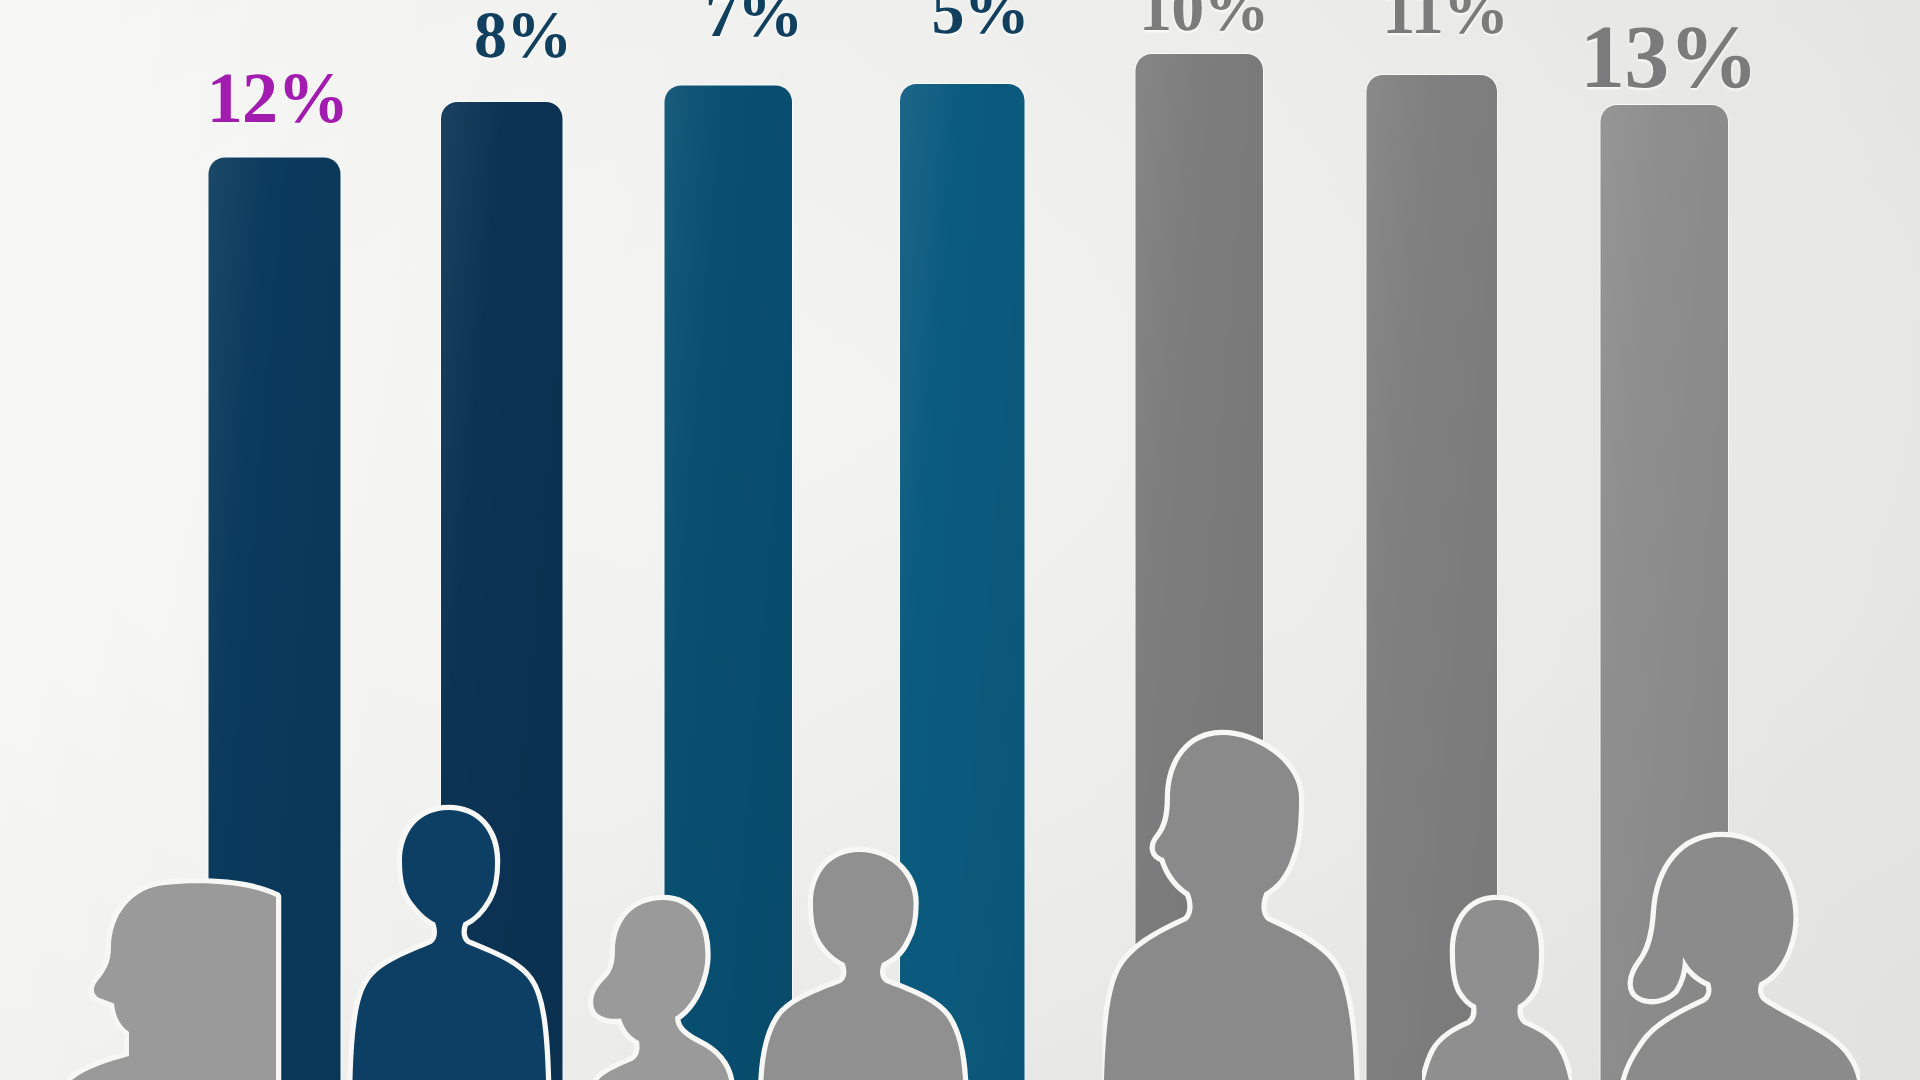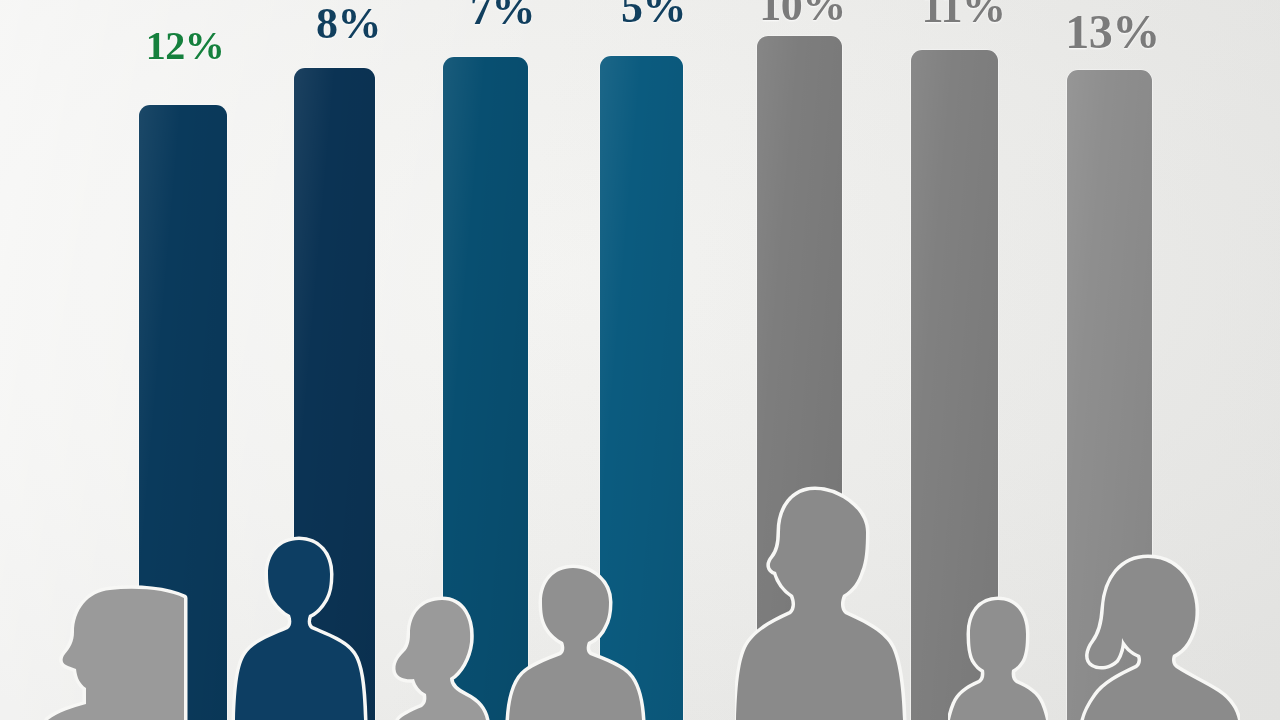--- a/index.html
+++ b/index.html
@@ -143,22 +143,22 @@
                C40 118 50 116 56 110 C60 104 62 96 62 88 C66 96 72 102 80 105
                C82 110 81 115 77 118 C60 126 44 134 36 146 C29 156 26 162 24 170
                L178 170 C176 160 170 150 158 142 C146 134 128 126 116 118
                C112 115 111 110 113 105 C124 100 132 88 135 70
                C139 44 124 8 88 8 Z"></path>
     </svg>
 
   </div>
 
   <div class="labels-layer">
-    <div class="bar-label" style="left: 121px; top: 26px; width: 128px; font-size: 40px; color: #15803d;">12%</div>
+    <div class="bar-label" style="left: 121px; top: 42px; width: 128px; font-size: 48px; color: #a21caf;">12%</div>
     <div class="bar-label" style="left: 288px; top: 2px; width: 121px; font-size: 44px; color: rgb(17, 63, 94);">8%</div>
     <div class="bar-label" style="left: 440px; top: -12px; width: 125px; font-size: 44px; color: rgb(17, 63, 94);">7%</div>
     <div class="bar-label" style="left: 592px; top: -14px; width: 123px; font-size: 44px; color: rgb(17, 63, 94);">5%</div>
     <div class="bar-label" style="left: 740px; top: -16px; width: 125px; font-size: 44px; color: rgb(123, 123, 123);">10%</div>
     <div class="bar-label" style="left: 900px; top: -14px; width: 127px; font-size: 44px; color: rgb(123, 123, 123);">11%</div>
-    <div class="bar-label" style="left: 1050px; top: 8px; width: 125px; font-size: 48px; color: rgb(123, 123, 123);">13%</div>
+    <div class="bar-label" style="left: 1050px; top: 8px; width: 125px; font-size: 60px; color: rgb(123, 123, 123);">13%</div>
   </div>
 
 </div>
 
 </body></html>

